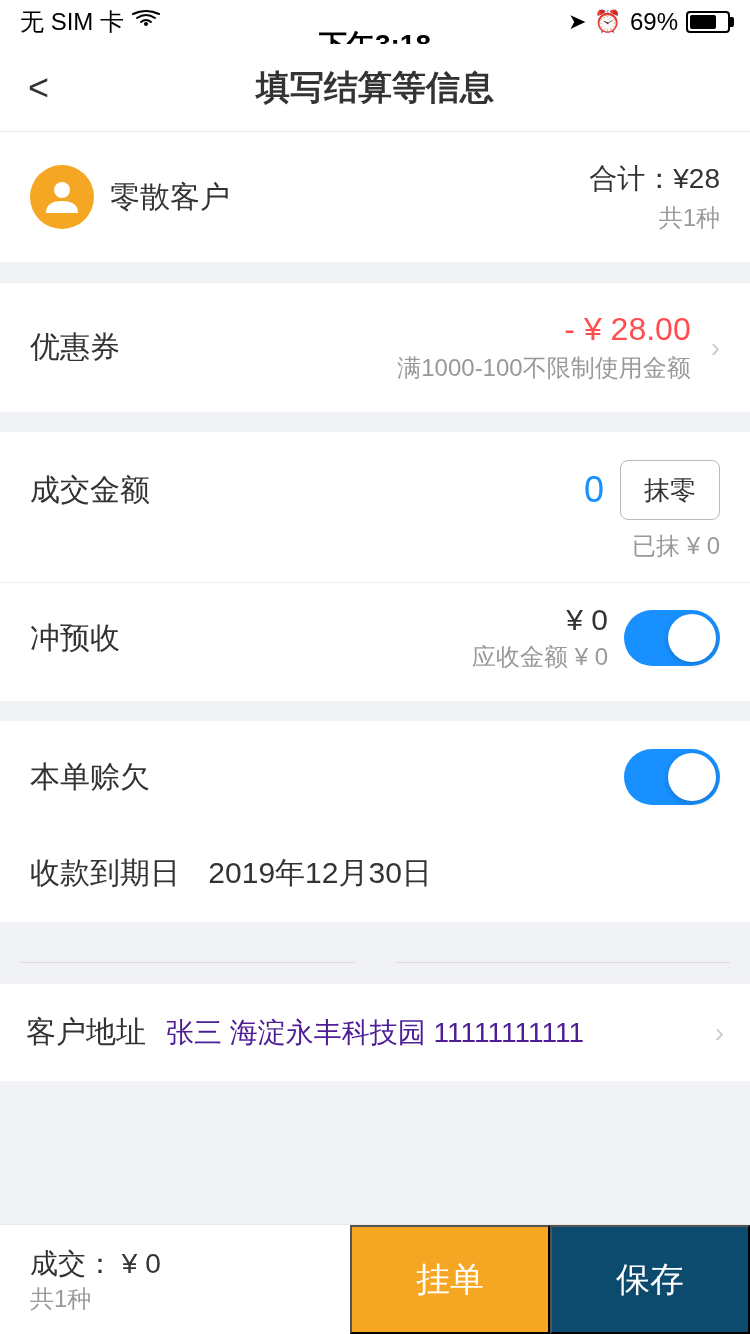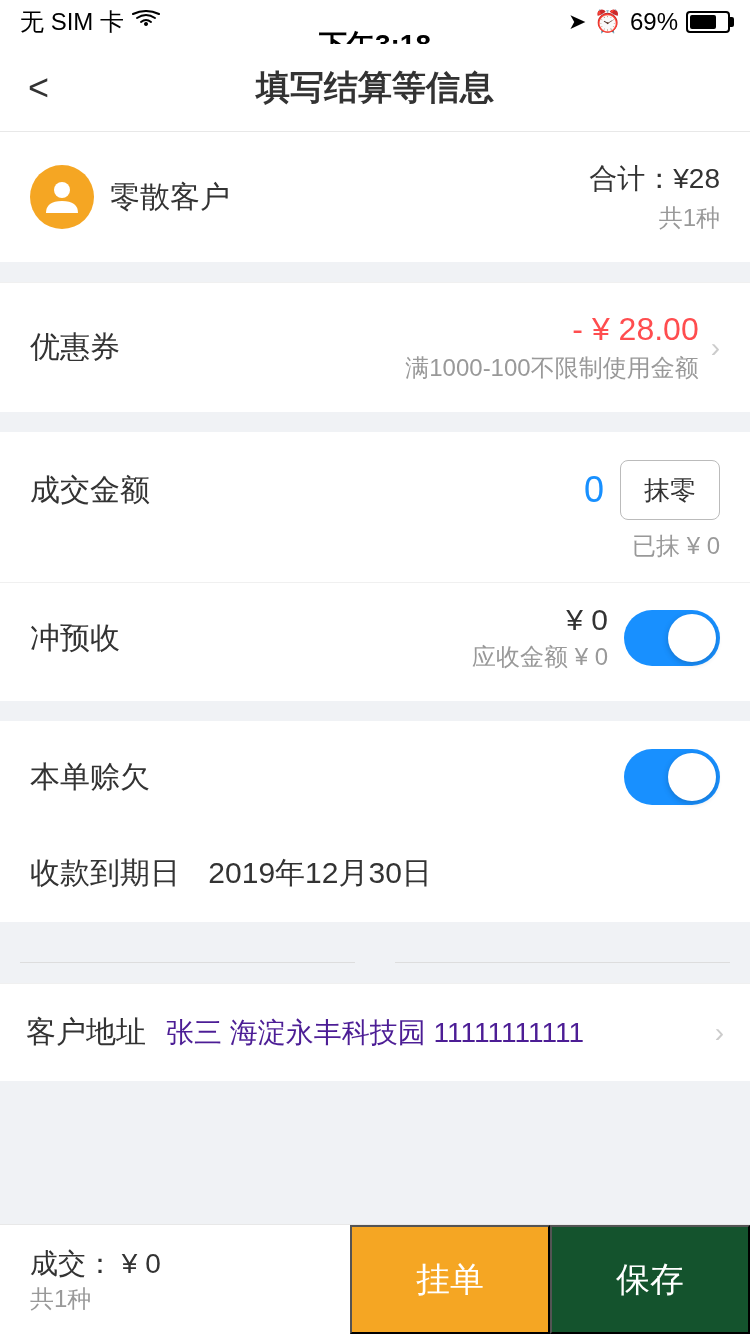--- a/index.html
+++ b/index.html
@@ -160,21 +160,21 @@
       background: #fff;
       border-top: 1px solid #f0f0f0;
     }
     .row-label {
       font-size: 30px;
       color: #333;
     }
     .row-right {
       display: flex;
       align-items: center;
-      gap: 12px;
+      gap: 20px;
     }
     .row-value-block {
       text-align: right;
     }
     .row-discount {
       font-size: 32px;
       color: #ff4d4f;
       font-weight: 500;
     }
     .row-hint {
@@ -370,21 +370,21 @@
       display: flex;
       align-items: center;
       justify-content: center;
       font-size: 34px;
       color: #fff;
       cursor: pointer;
     }
     .btn-save {
       width: 200px;
       height: 100%;
-      background: #14532d;
+      background: #0c4a6e;
       display: flex;
       align-items: center;
       justify-content: center;
       font-size: 34px;
       color: #fff;
       cursor: pointer;
     }
   </style>
 </head>
 <body>

